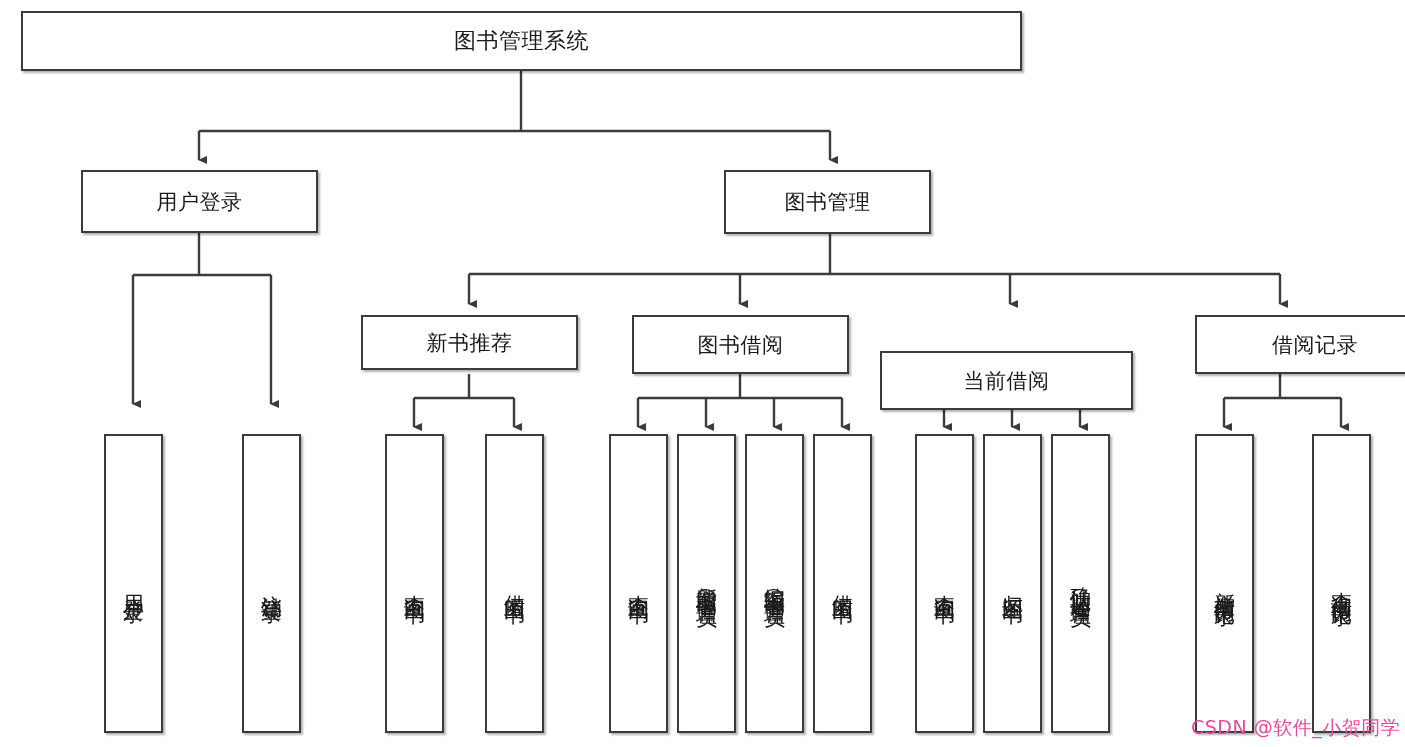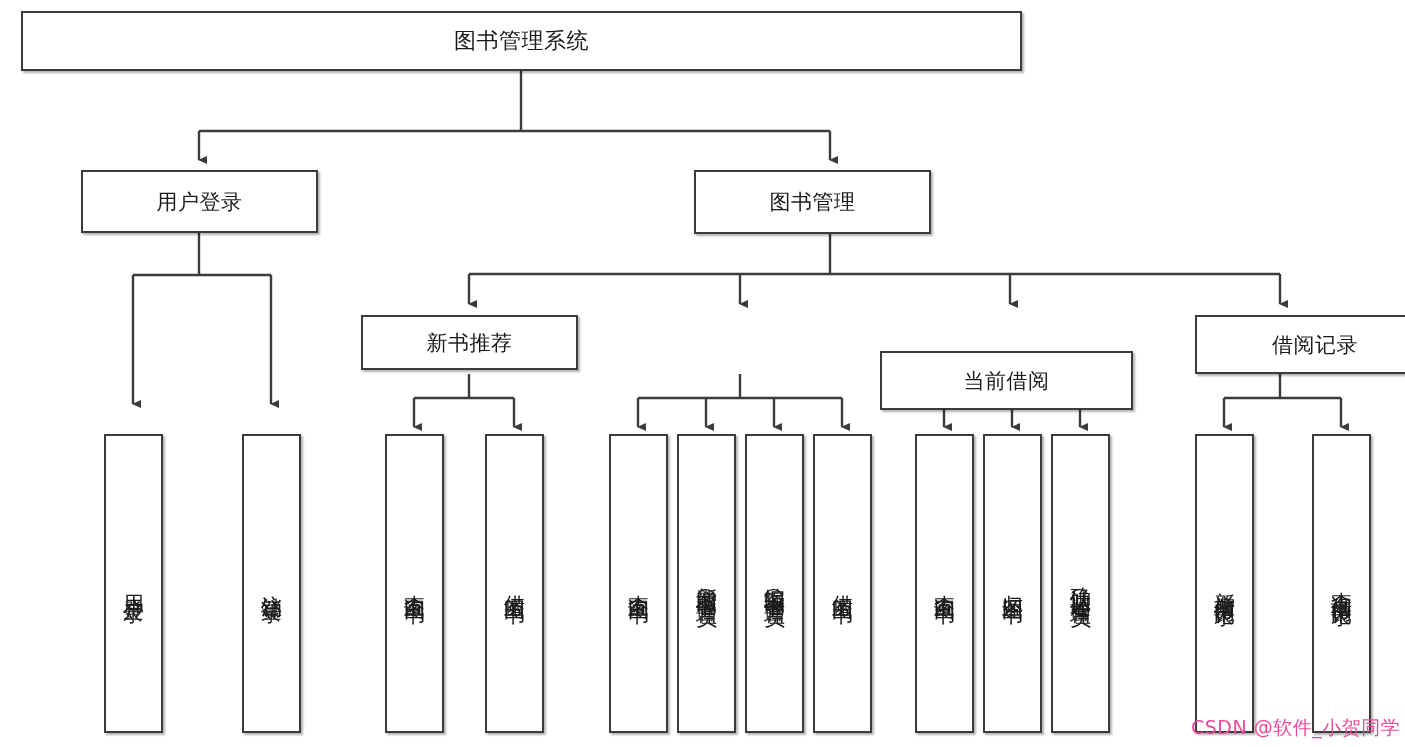--- a/index.html
+++ b/index.html
@@ -132,28 +132,31 @@
   </svg>
 
   <div class="node h root" style="left:21px; top:11px; width:1001px; height:60px;">
     <span class="node-label">图书管理系统</span>
   </div>
 
   <div class="node h" style="left:81px; top:170px; width:237px; height:63px;">
     <span class="node-label">用户登录</span>
   </div>
 
-  <div class="node h" style="left:694px; top:170px; width:237px; height:64px;">
+  <div class="node h" style="left:724px; top:170px; width:207px; height:64px;">
     <span class="node-label">图书管理</span>
   </div>
 
   <div class="node h" style="left:361px; top:315px; width:217px; height:55px;">
     <span class="node-label">新书推荐</span>
   </div>
 
+  <div class="node h" style="left:632px; top:315px; width:217px; height:59px;">
+    <span class="node-label">图书借阅</span>
+  </div>
 
   <div class="node h" style="left:880px; top:315px; width:253px; height:59px;margin-top:36px;">
     <span class="node-label">当前借阅</span>
   </div>
 
   <div class="node h" style="left:1171px; top:315px; width:240px; height:59px;margin-left:24px;">
     <span class="node-label">借阅记录</span>
   </div>
 
   <div class="node v" style="left:104px; top:434px; width:59px; height:299px;">

